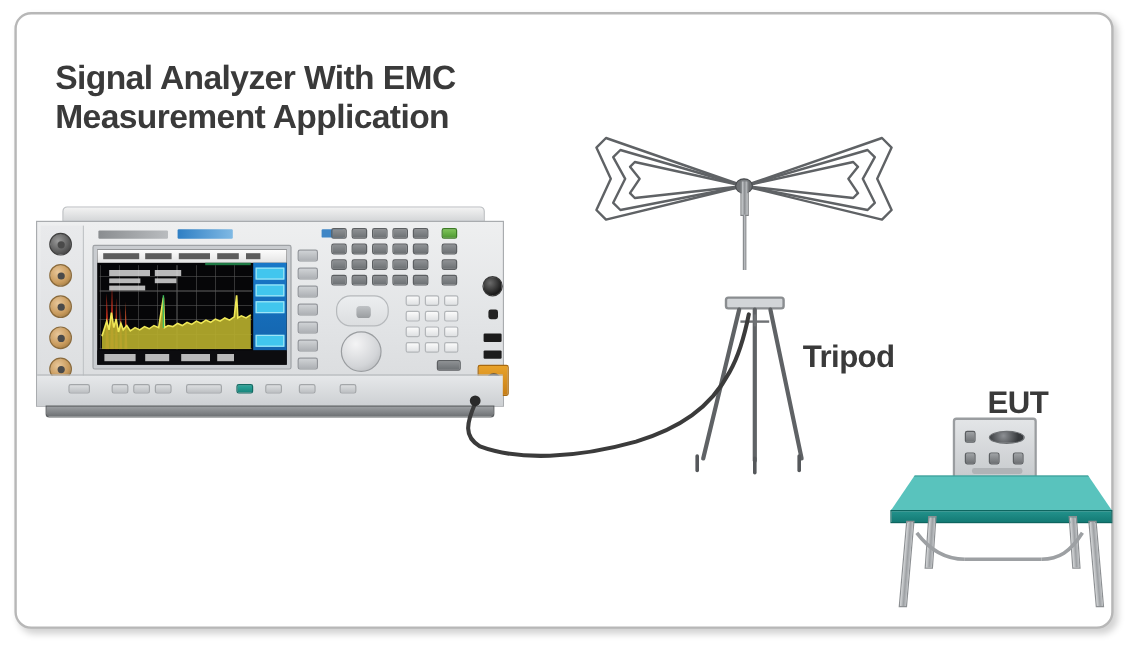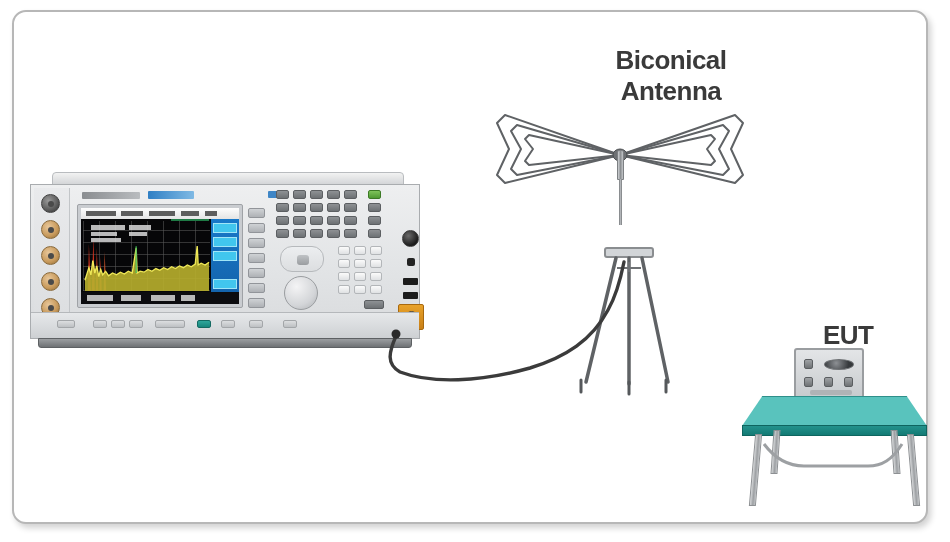--- a/index.html
+++ b/index.html
@@ -458,22 +458,23 @@
     box-sizing: border-box;
   }
 </style>
 </head>
 <body>
 
 <div id="stage">
 
   <div id="frame"></div>
 
-  <div class="label" id="antenna-label">Biconical
-Antenna</div>
+  <div class="label" id="title-label">Signal Analyzer With EMC
+Measurement Application</div>
+  <div class="label" id="tripod-label">Tripod</div>
   <div class="label" id="eut-label">EUT</div>
 
   <div id="analyzer">
     <div class="an-topbevel"></div>
     <div class="an-body"></div>
 
     <div class="an-logo"></div>
     <div class="an-model"></div>
     <div class="an-badge"></div>
 

